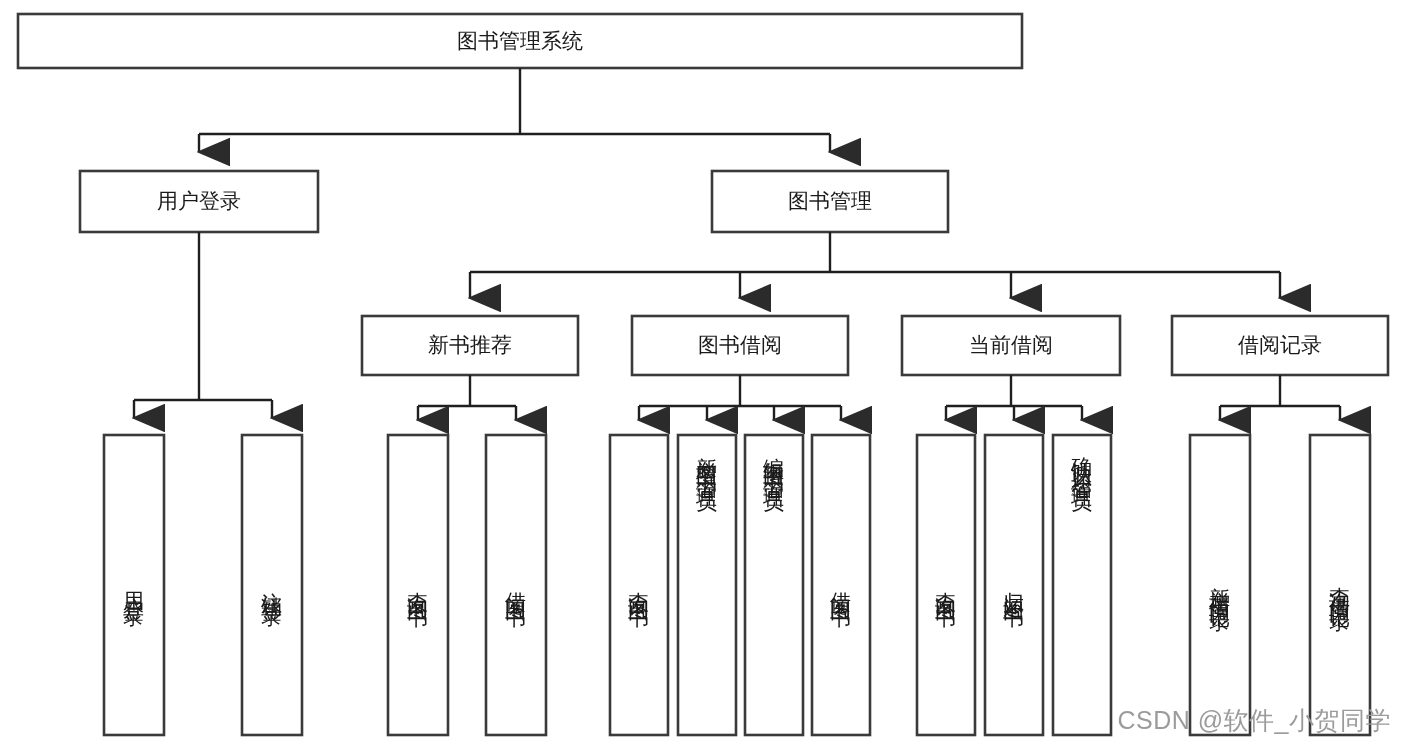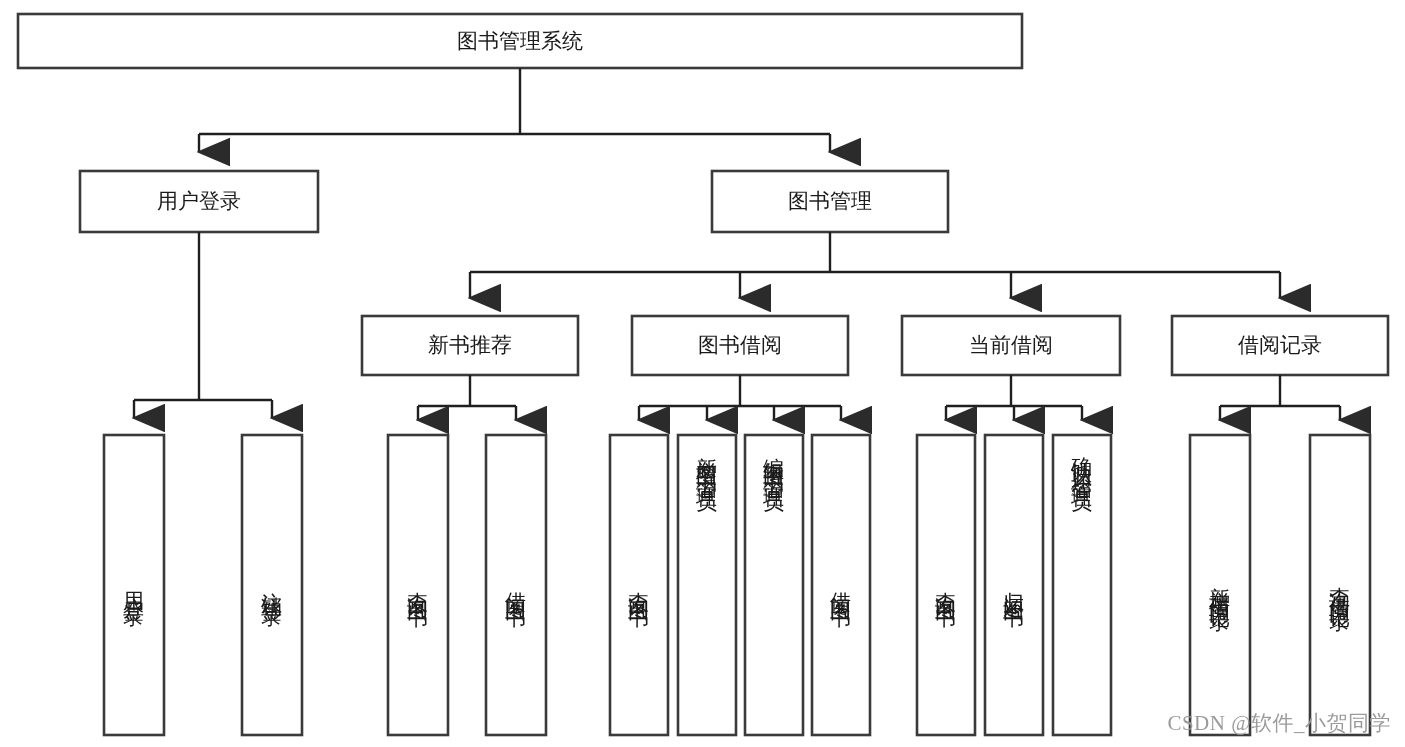--- a/index.html
+++ b/index.html
@@ -37,22 +37,22 @@
     fill: none;
   }
   .arrow-head {
     fill: #2b2b2b;
     stroke: none;
   }
   .watermark {
     position: absolute;
     right: 14px;
     bottom: 10px;
-    font-family: Liberation Serif, serif;
-    font-size: 21px;
+    font-family: Liberation Sans, sans-serif;
+    font-size: 25px;
     color: #9b9b9b;
     white-space: nowrap;
     letter-spacing: 0.5px;
   }
   .vlabel-wrap {
     position: absolute;
     display: flex;
     align-items: center;
     justify-content: center;
     pointer-events: none;

